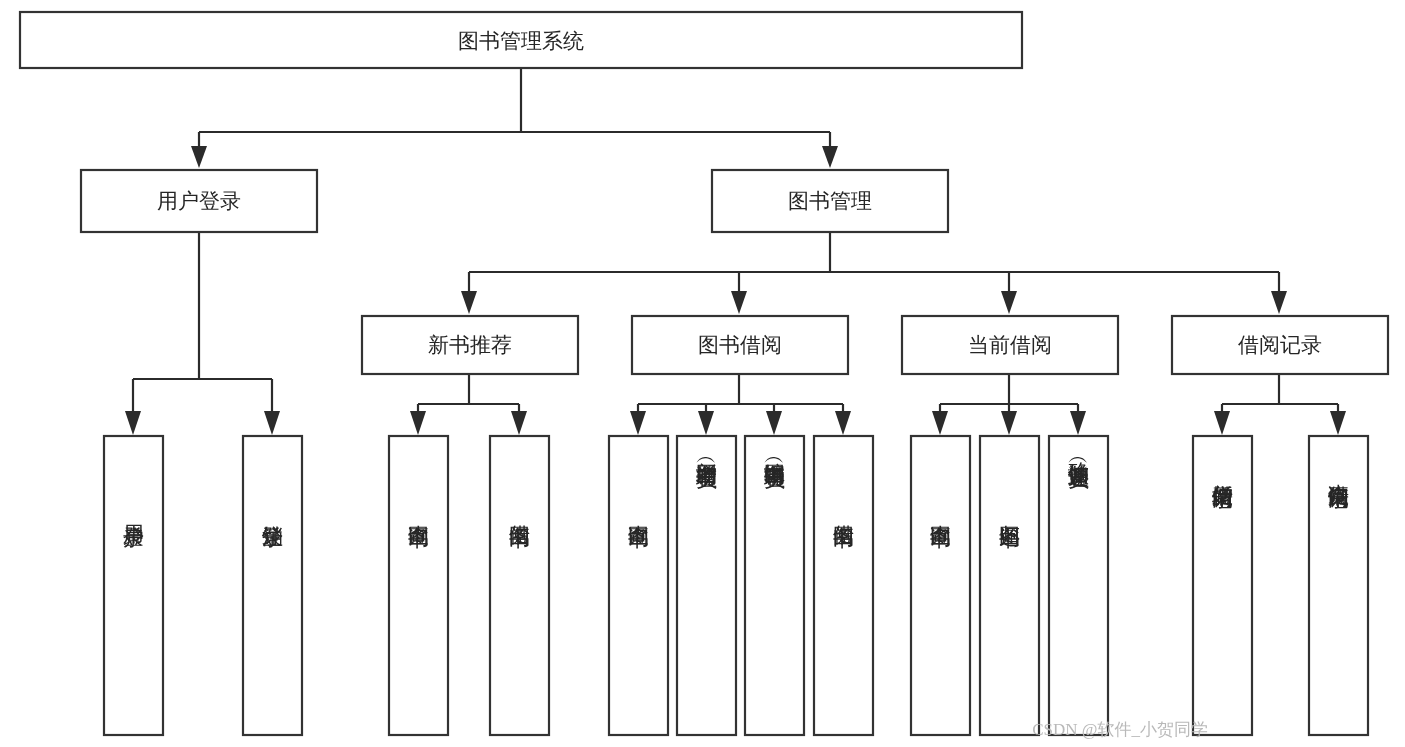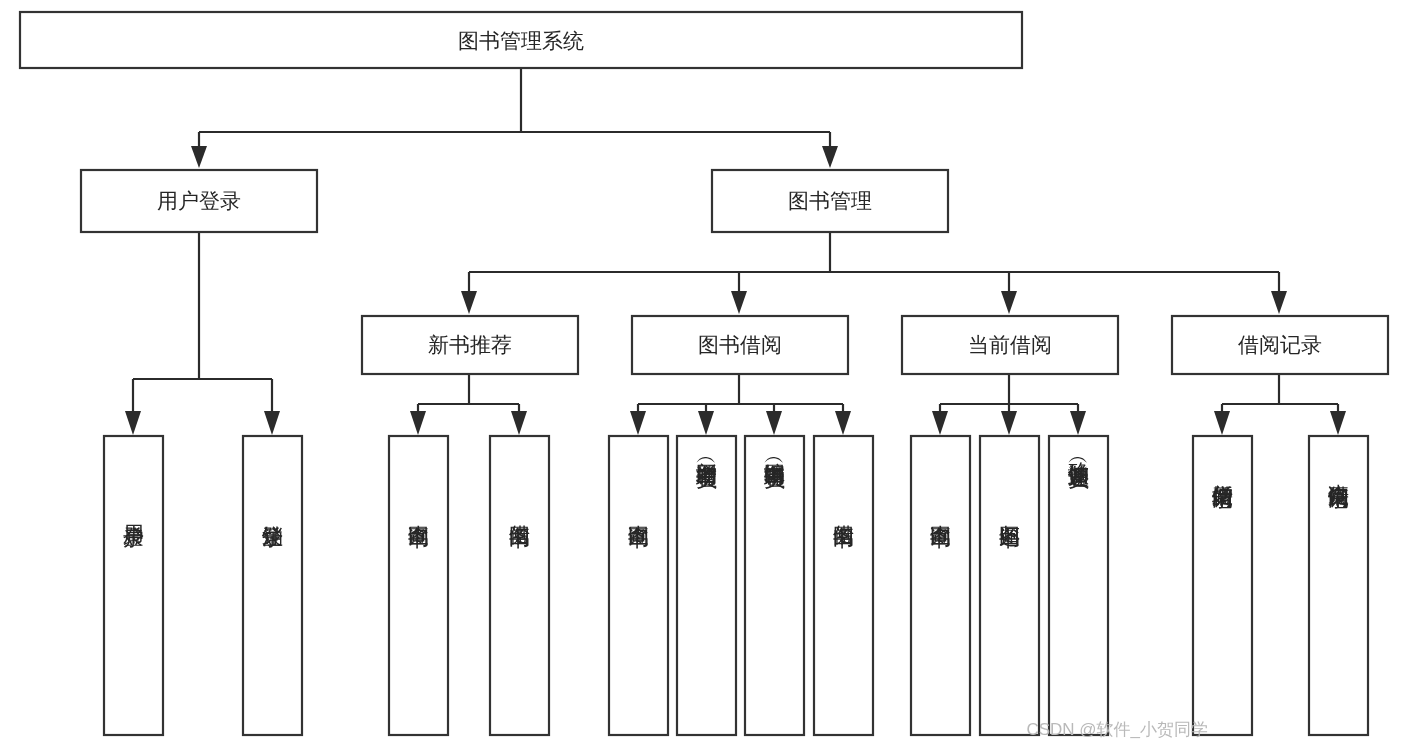--- a/index.html
+++ b/index.html
@@ -51,21 +51,21 @@
     fill: none;
   }
   .arrow-head {
     fill: #2b2b2b;
     stroke: none;
   }
   .watermark {
     position: absolute;
     right: 12px;
     bottom: 6px;
-    font-family: Liberation Sans, sans-serif;
+    font-family: Liberation Serif, serif;
     font-size: 17px;
     color: #b9b9b9;
     white-space: nowrap;
     pointer-events: none;
     user-select: none;
   }
 </style>
 </head>
 <body>
 

